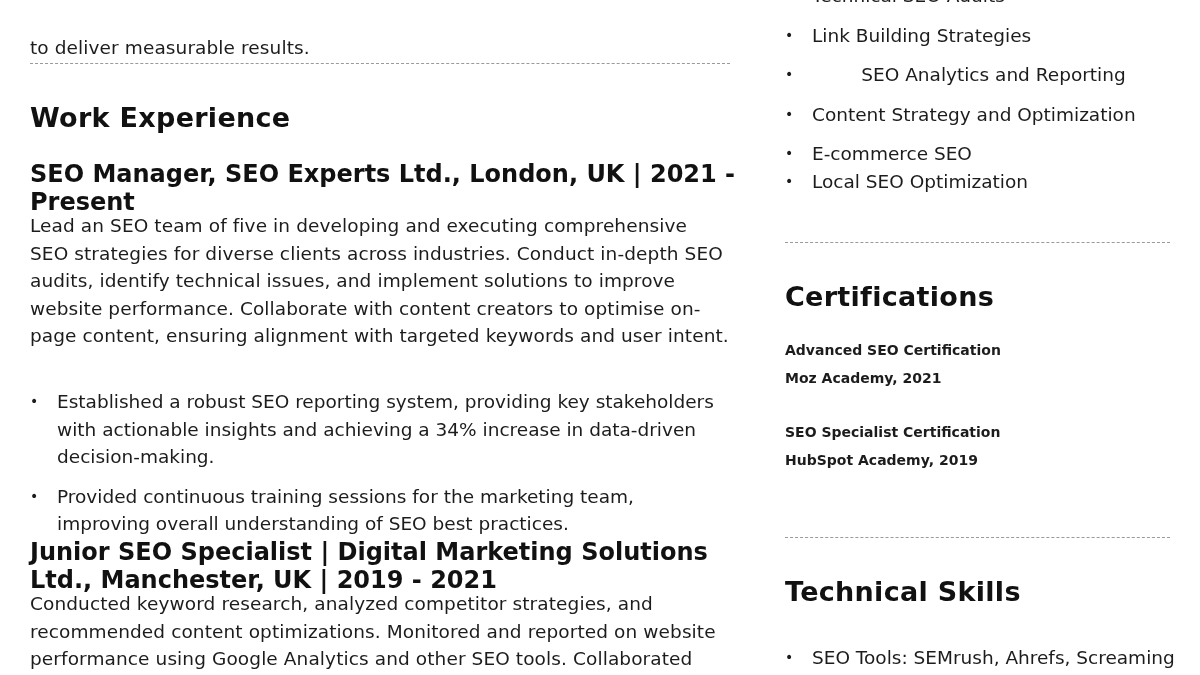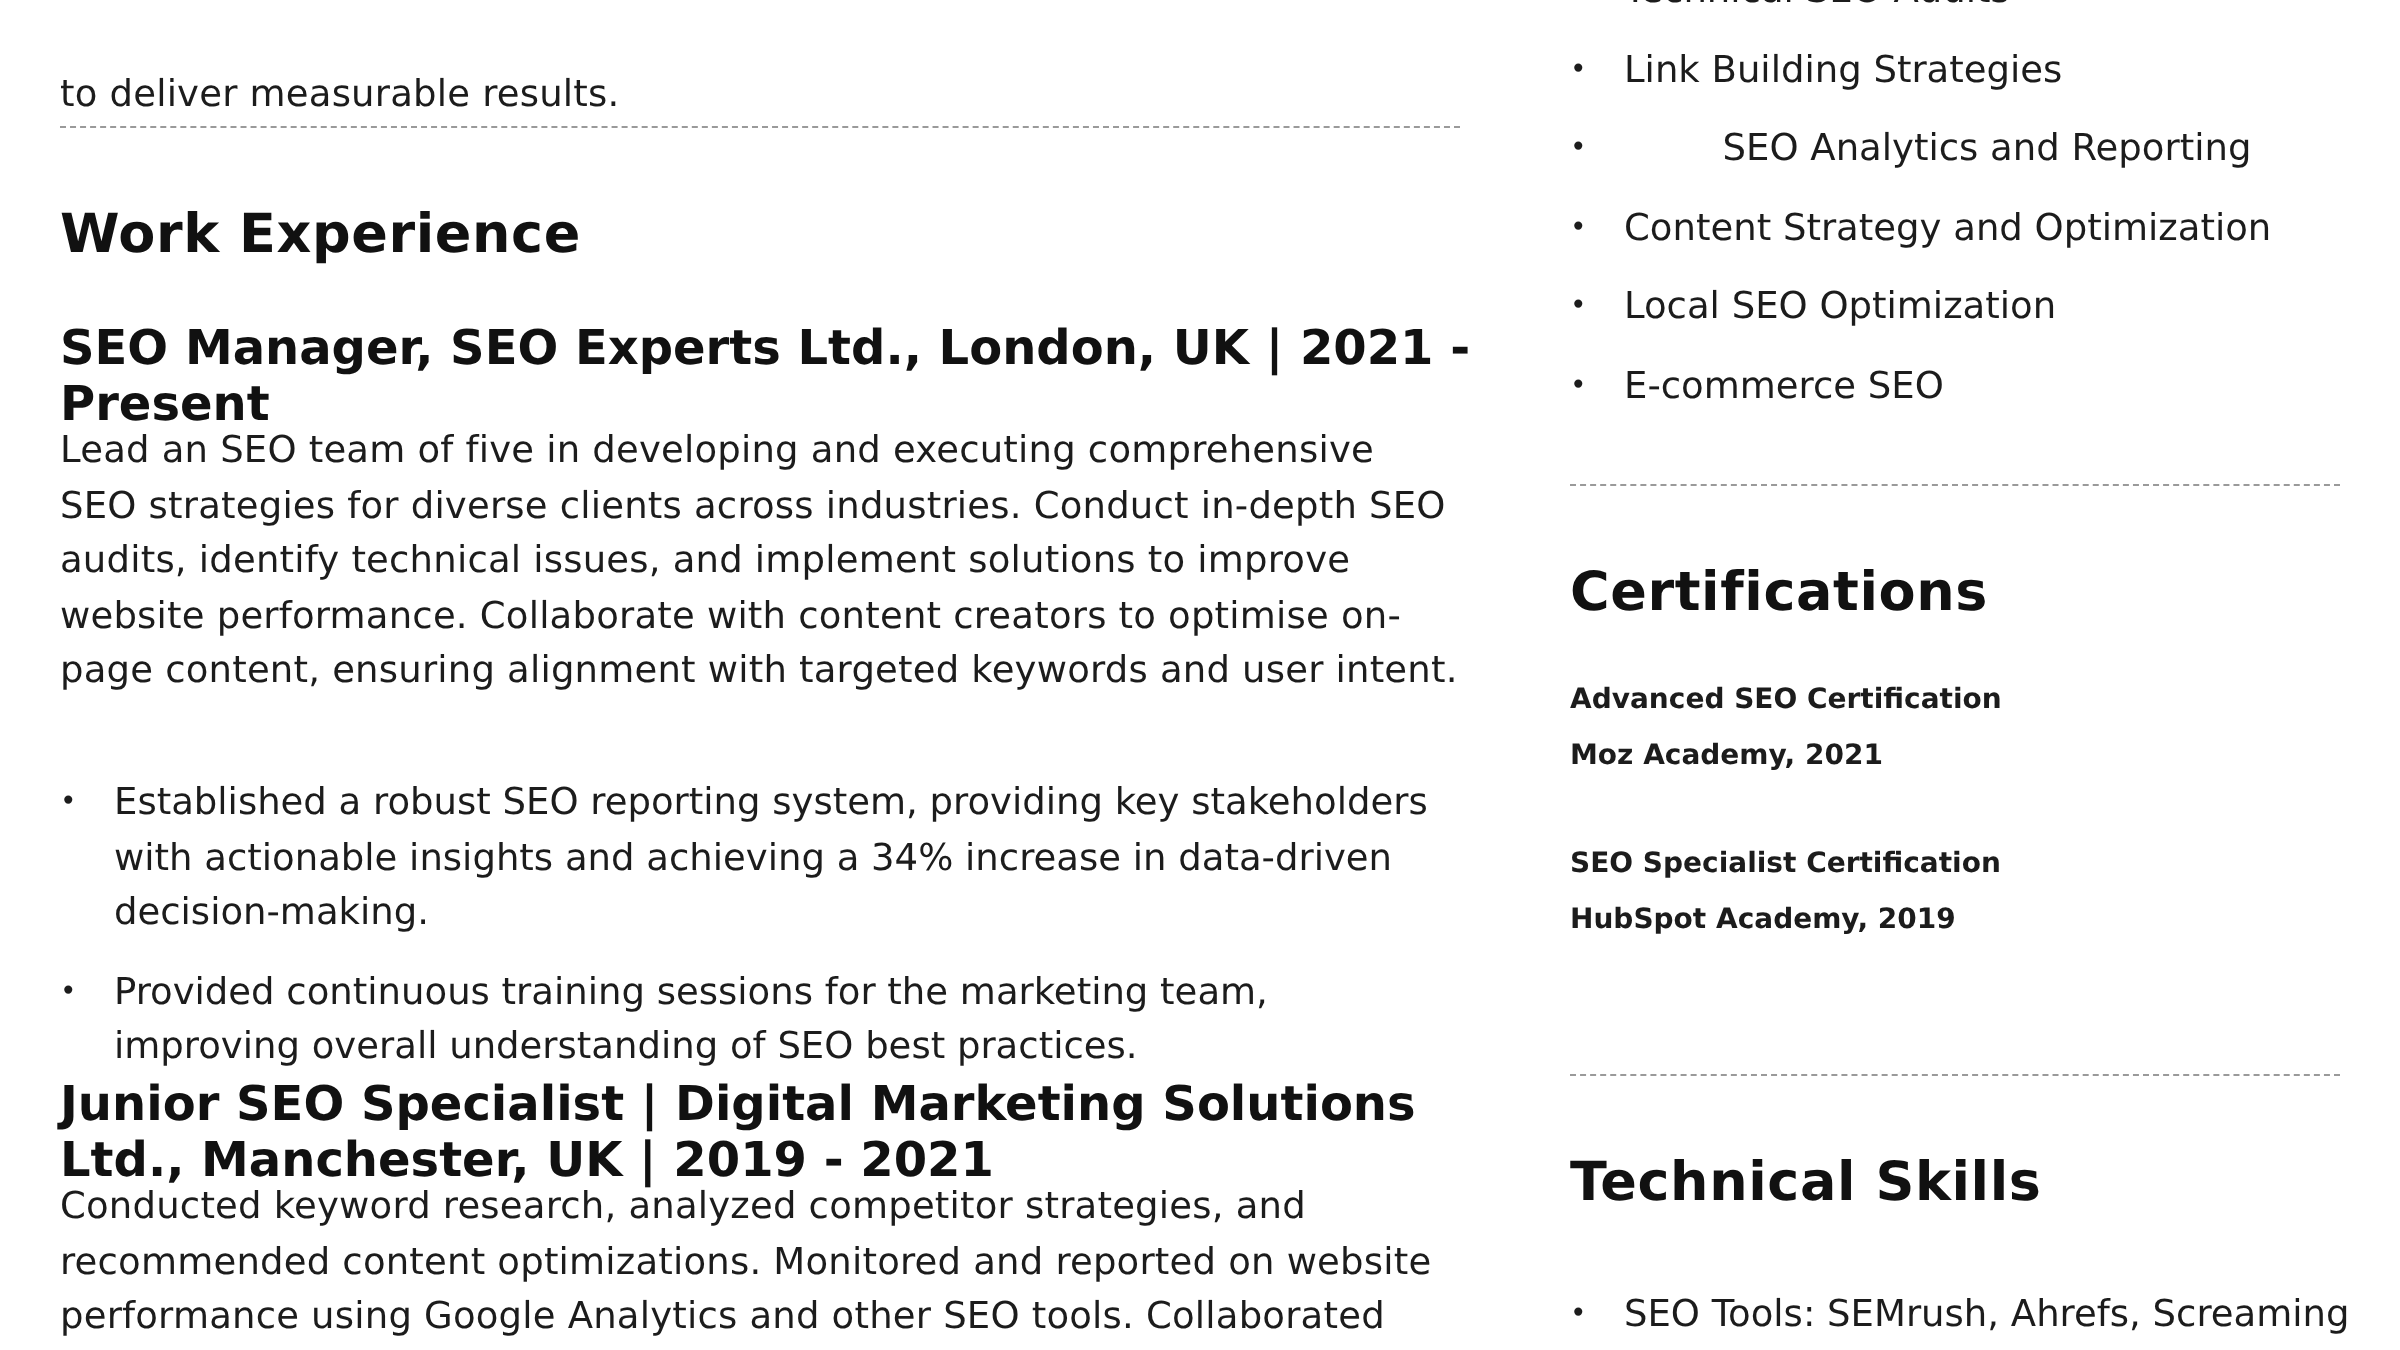--- a/index.html
+++ b/index.html
@@ -39,22 +39,22 @@
 
   <p class="para" style="position:absolute; top:590px; left:0; width:705px;">Conducted keyword research, analyzed competitor strategies, and recommended content optimizations. Monitored and reported on website performance using Google Analytics and other SEO tools. Collaborated with web developers to address technical SEO issues</p>
 </div>
 
 <div class="col-right">
   <ul class="bullets" style="position:absolute; top:-18px; left:0; width:390px;">
     <li style="margin-bottom:12px;">Technical SEO Audits</li>
     <li style="margin-bottom:12px;">Link Building Strategies</li>
     <li style="margin-bottom:12px;text-align:center;">SEO Analytics and Reporting</li>
     <li style="margin-bottom:12px;">Content Strategy and Optimization</li>
+    <li>E-commerce SEO</li>
     <li style="margin-bottom:12px;">Local SEO Optimization</li>
-    <li>E-commerce SEO</li>
   </ul>
 
   <hr class="divider" style="position:absolute; top:242px; left:0; width:385px;">
 
   <h2 class="h2" style="position:absolute; top:281px; left:0;">Certifications</h2>
 
   <div style="position:absolute; top:337px; left:0; width:390px;">
     <p class="cert">Advanced SEO Certification</p>
     <p class="cert">Moz Academy, 2021</p>
   </div>

